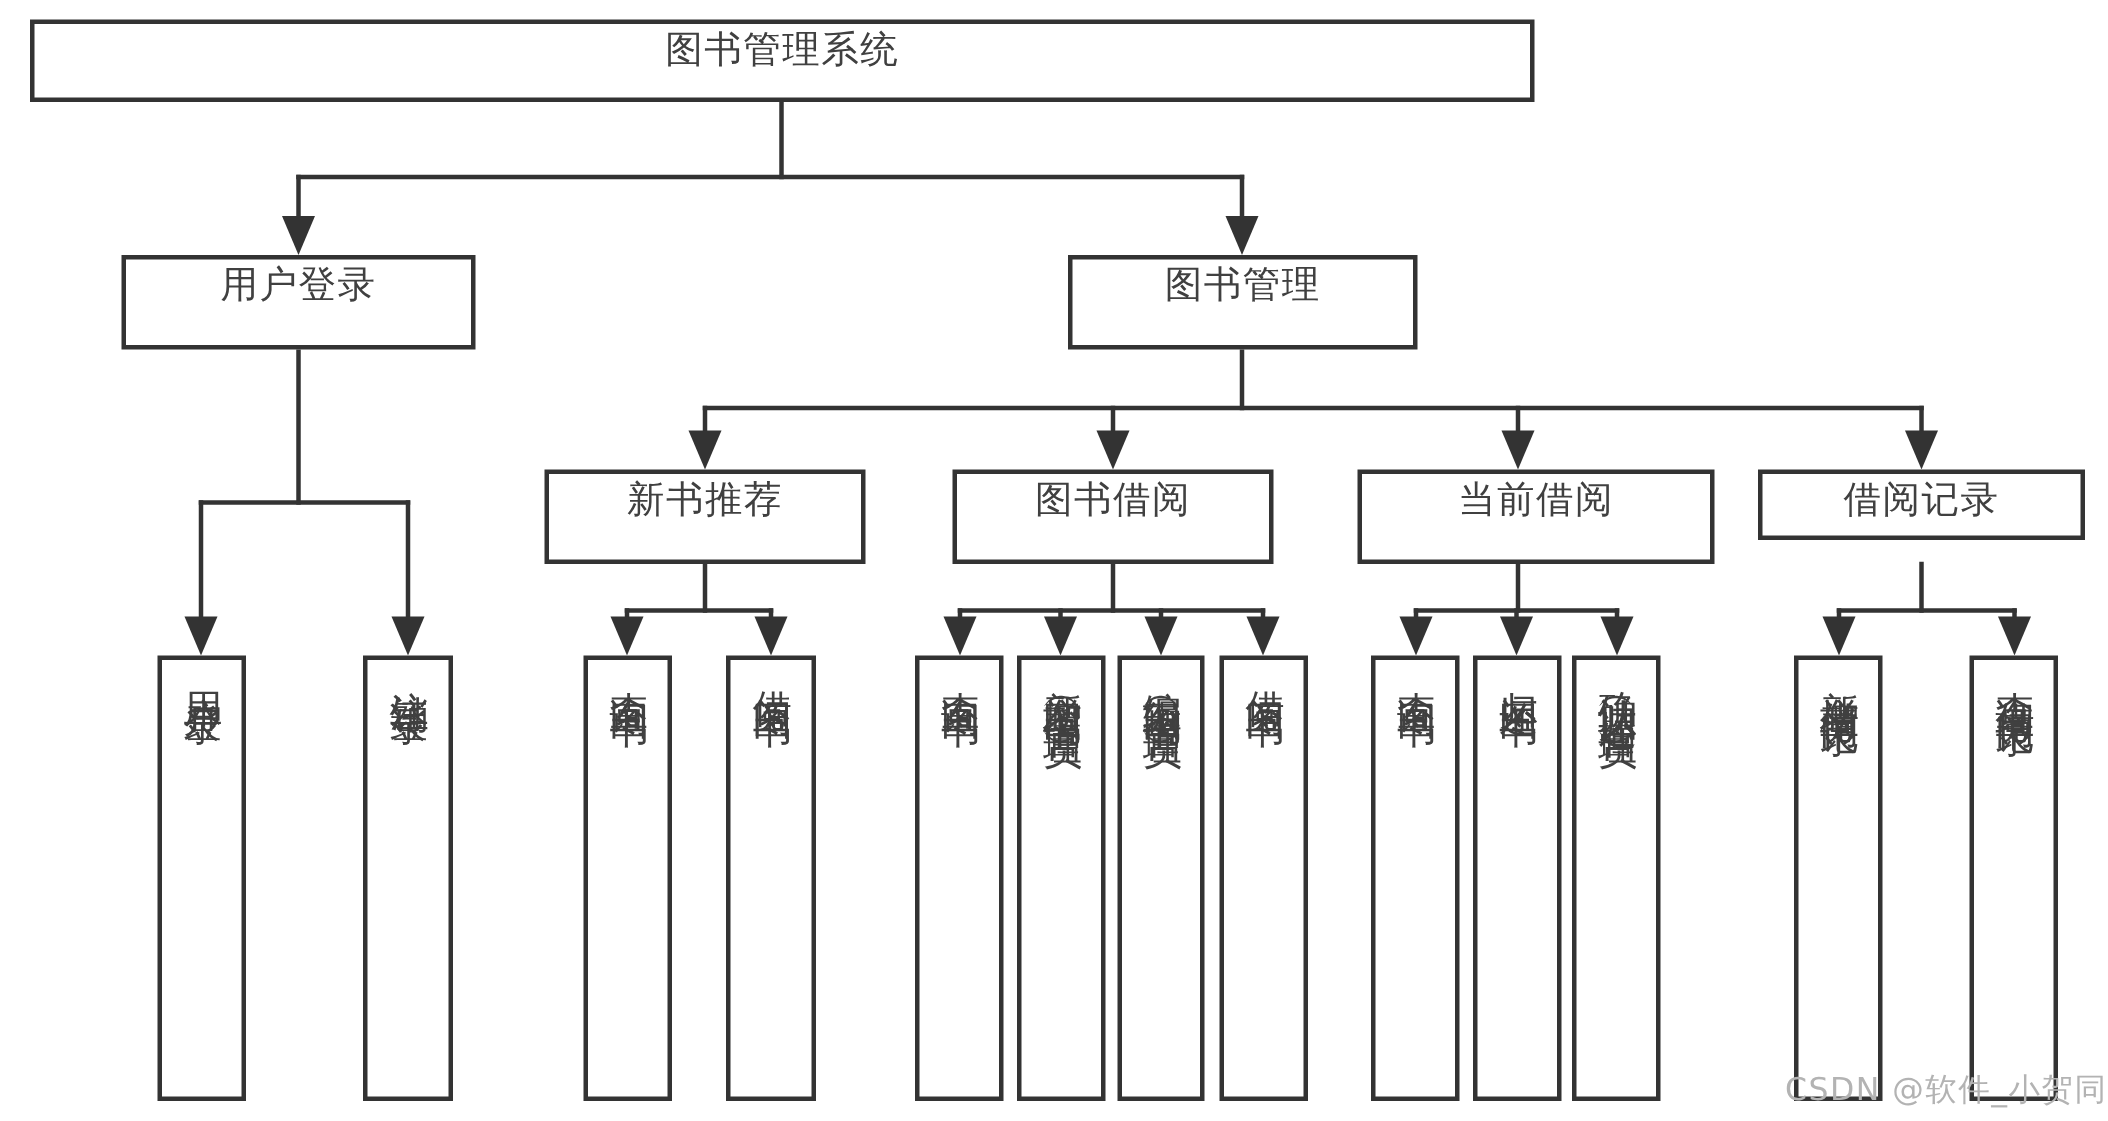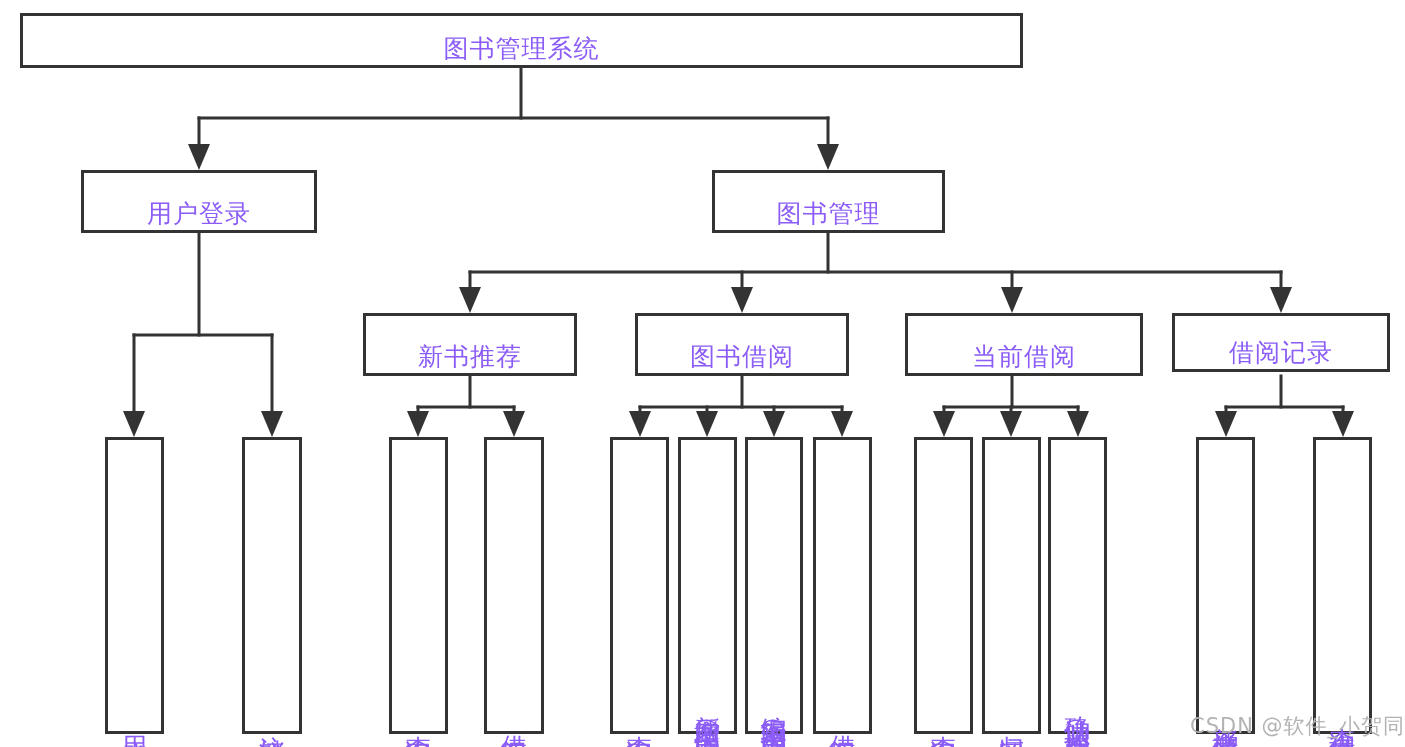--- a/index.html
+++ b/index.html
@@ -14,23 +14,23 @@
     overflow: hidden;
   }
 
   svg.wires { position: absolute; left: 0; top: 0; }
 
   .box {
     position: absolute;
     background: #ffffff;
     border: 3px solid #333333;
     display: flex;
-    align-items: flex-end;
+    align-items: flex-start;
     justify-content: center;
-    color: #8b5cf6;
+    color: #404040;
   }
 
   .hlabel {
     font-size: 25px;
     letter-spacing: 1px;
     white-space: nowrap;
   }
 
   .vtext {
     writing-mode: vertical-rl;
@@ -138,21 +138,21 @@
 
   <div class="box" style="left:712px; top:170px; width:233px; height:63px;">
     <span class="hlabel">图书管理</span>
   </div>
   <div class="box" style="left:635px; top:313px; width:214px; height:63px;">
     <span class="hlabel">图书借阅</span>
   </div>
   <div class="box" style="left:905px; top:313px; width:238px; height:63px;">
     <span class="hlabel">当前借阅</span>
   </div>
-  <div class="box" style="left:1172px; top:313px; width:218px; height:59px;">
+  <div class="box" style="left:1172px; top:313px; width:218px; height:47px;">
     <span class="hlabel">借阅记录</span>
   </div>
 
   <div class="box vbox" style="left:105px; top:437px; width:59px; height:297px;">
     <span class="vtext">用户登录</span>
   </div>
   <div class="box vbox" style="left:242px; top:437px; width:60px; height:297px;">
     <span class="vtext">注销登录</span>
   </div>
 

